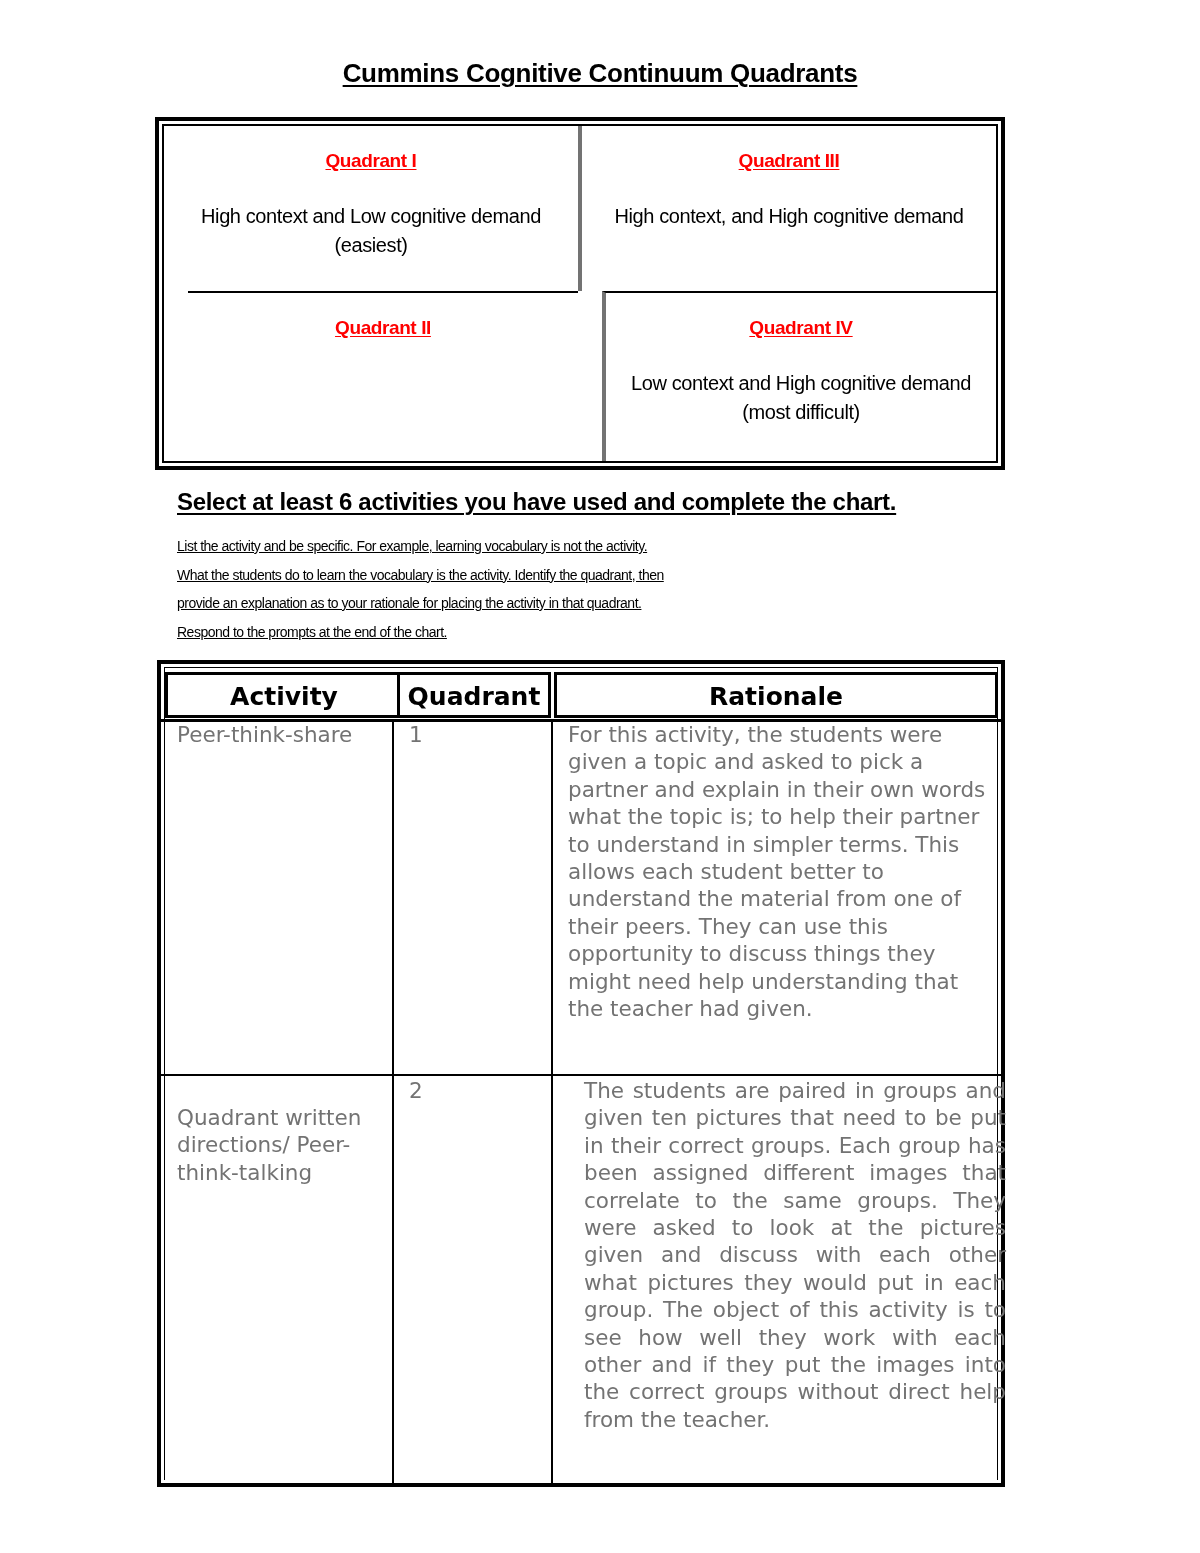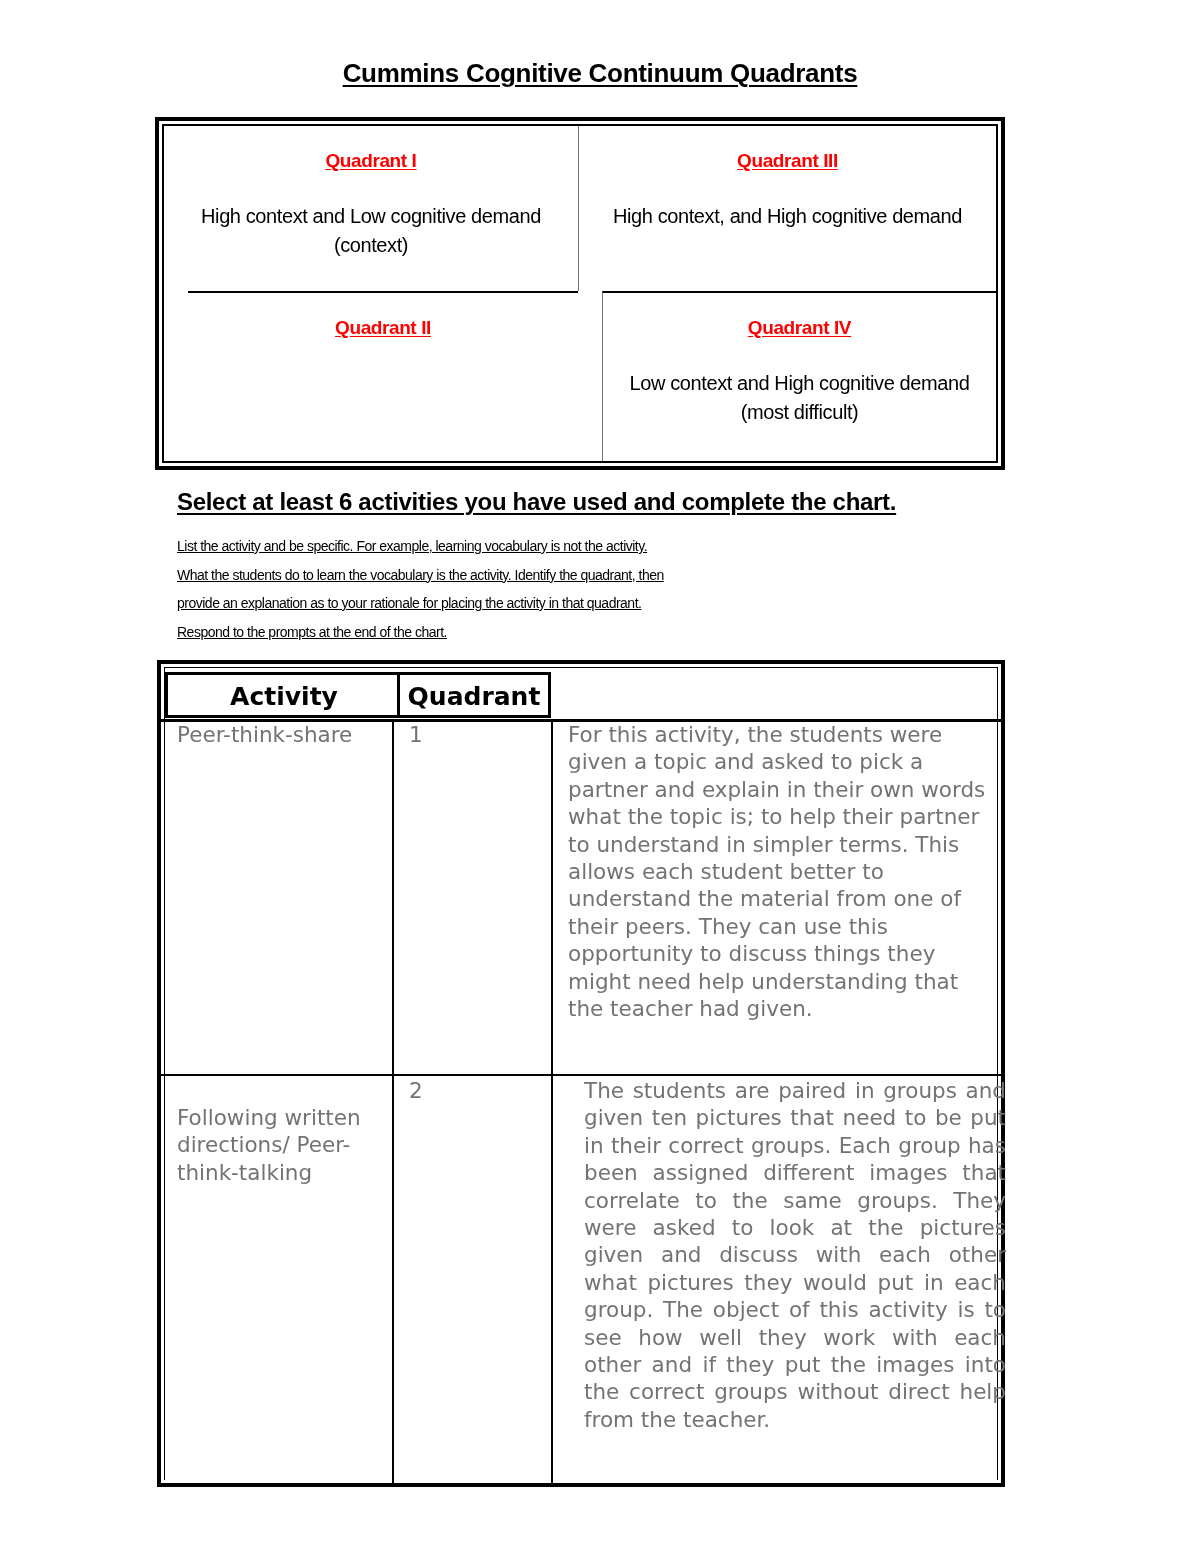--- a/index.html
+++ b/index.html
@@ -19,21 +19,21 @@
   }
   .quad-inner {
     position: absolute; left: 3px; top: 3px; right: 3px; bottom: 3px;
     border: 2px solid #000;
     display: grid; grid-template-columns: 414px 1fr; grid-template-rows: 165px 1fr;
   }
   .quad-cell {
     font-family: "Liberation Sans", sans-serif; font-size: 20px; text-align: center;
     padding-top: 24px; box-sizing: border-box; letter-spacing: -0.4px;
   }
-  .quad-cell.c-right { border-left: 1px solid #737373; }
+  .quad-cell.c-right { border-left: 4px solid #737373; }
   .quad-cell.r-bottom { border-top: 2px solid #000; margin-left: 24px; }
   .quad-cell .qlabel {
     color: #ff0000; font-weight: bold; text-decoration: underline; text-underline-offset: 2px;
     display: block; margin-bottom: 30px; font-size: 19px;
   }
   .quad-cell .qdesc { display: block; line-height: 29px; }
 
   .instr-head {
     position: absolute; left: 177px; top: 488px;
     font-family: "Liberation Sans", sans-serif; font-weight: bold; font-size: 24px;
@@ -78,21 +78,21 @@
 <div class="title">
   <span>Cummins Cognitive Continuum Quadrants</span>
 </div>
 
 <div class="quad-frame">
   <div class="quad-inner">
     <div class="quad-cell">
       <span class="qlabel">Quadrant I</span>
       <span class="qdesc">
         <span>High context and Low cognitive demand</span><br>
-        <span>(context)</span>
+        <span>(easiest)</span>
       </span>
     </div>
     <div class="quad-cell c-right">
       <span class="qlabel">Quadrant III</span>
       <span class="qdesc">
         <span>High context, and High cognitive demand</span>
       </span>
     </div>
     <div class="quad-cell r-bottom">
       <span class="qlabel">Quadrant II</span>
@@ -113,28 +113,29 @@
   <div>What the students do to learn the vocabulary is the activity. Identify the quadrant, then</div>
   <div>provide an explanation as to your rationale for placing the activity in that quadrant.</div>
   <div>Respond to the prompts at the end of the chart.</div>
 </div>
 
 <div class="act-frame">
   <div class="act-inner-line"></div>
 
   <div class="act-head" style="left:4px; width:238px;">Activity</div>
   <div class="act-head" style="left:236px; width:154px;">Quadrant</div>
+  <div class="act-head" style="left:393px; width:444px;">Rationale</div>
 
   <div class="row-line" style="left:0; right:0; top:55px; height:3px;"></div>
 
   <div class="col-line" style="left:231px; top:55px; bottom:0;"></div>
   <div class="col-line" style="left:390px; top:55px; bottom:0;"></div>
 
   <div class="row-line" style="left:0; right:0; top:410px;"></div>
 
   <div class="cell-text" style="left:16px; top:57px; width:212px;">Peer-think-share</div>
   <div class="cell-text" style="left:248px; top:57px; width:130px;">1</div>
   <div class="cell-text" style="left:407px; top:57px; width:420px;">For this activity, the students were given a topic and asked to pick a partner and explain in their own words what the topic is; to help their partner to understand in simpler terms. This allows each student better to understand the material from one of their peers. They can use this opportunity to discuss things they might need help understanding that the teacher had given.</div>
 
-  <div class="cell-text" style="left:16px; top:440px; width:205px;">Following written directions/ Peer-think-talking</div>
+  <div class="cell-text" style="left:16px; top:440px; width:205px;">Quadrant written directions/ Peer-think-talking</div>
   <div class="cell-text" style="left:248px; top:413px; width:130px;">2</div>
   <div class="cell-text justify" style="left:407px; top:413px; width:422px;">The students are paired in groups and given ten pictures that need to be put in their correct groups. Each group has been assigned different images that correlate to the same groups. They were asked to look at the pictures given and discuss with each other what pictures they would put in each group. The object of this activity is to see how well they work with each other and if they put the images into the correct groups without direct help from the teacher.</div>
 </div>
 
 </body></html>

